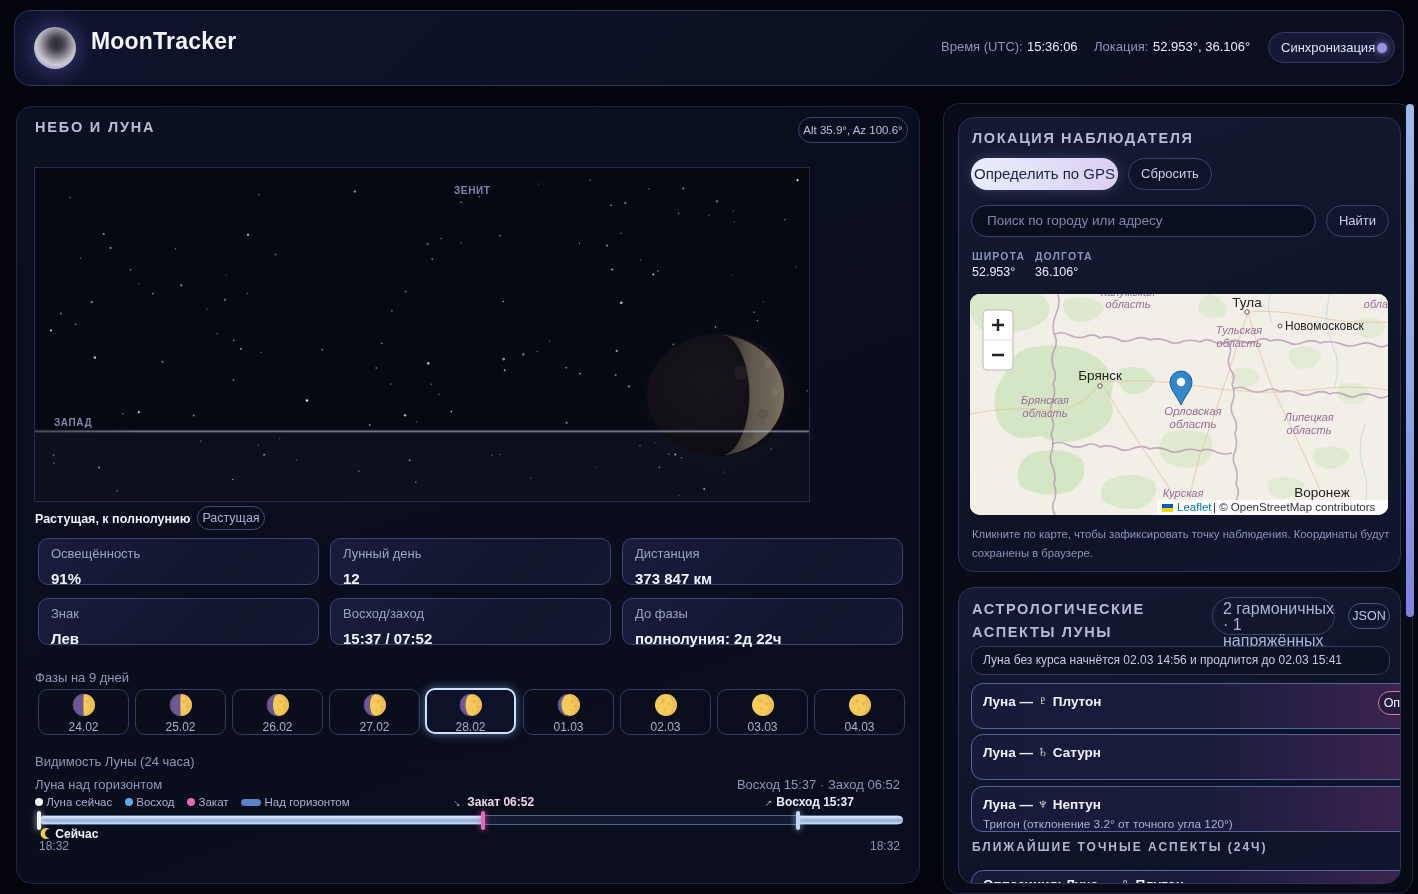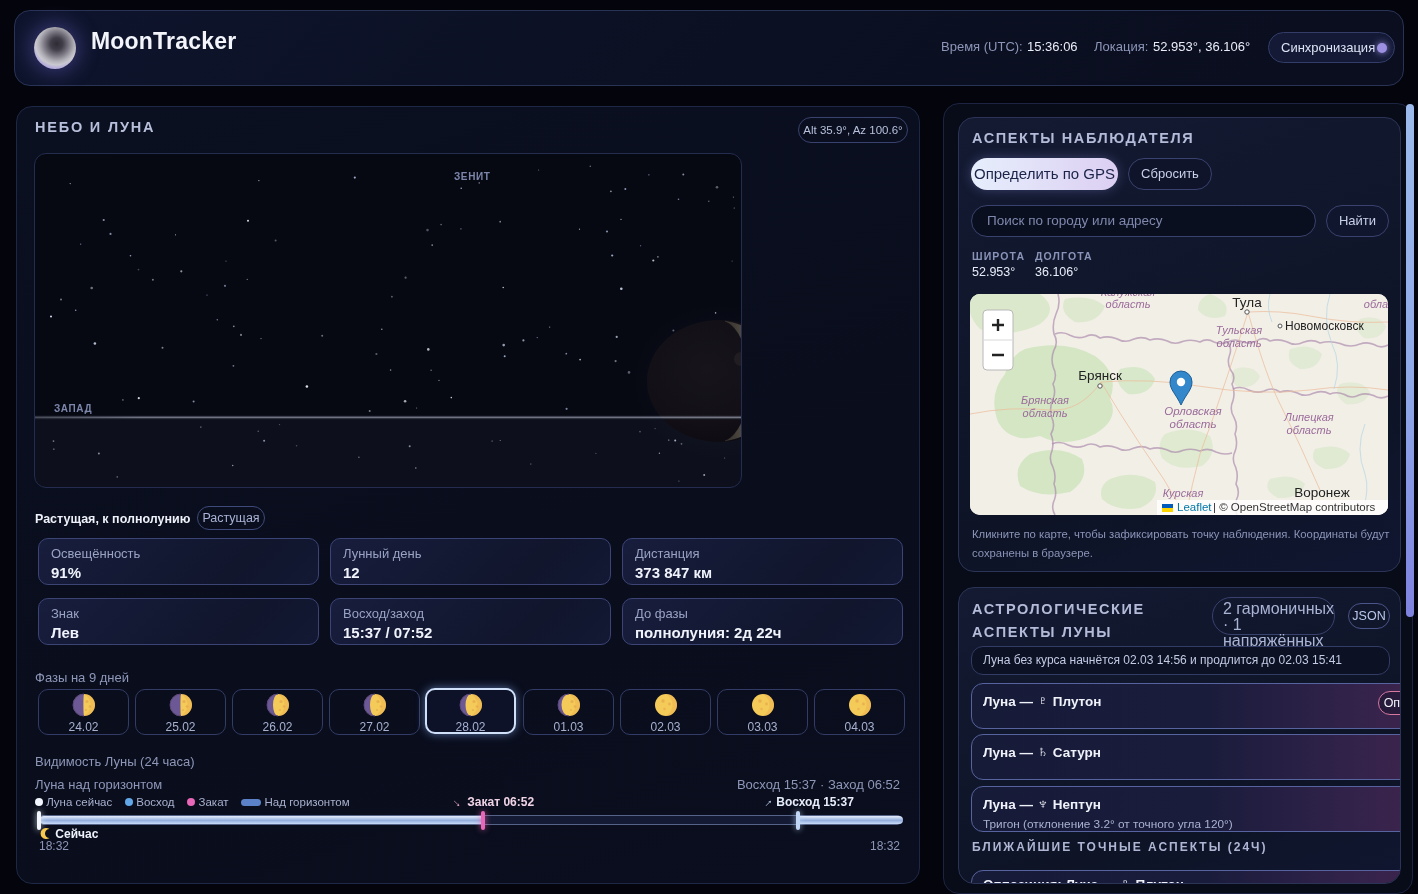--- a/index.html
+++ b/index.html
@@ -11,26 +11,26 @@
 .htitle{left:91px;top:28px;font-size:23px;font-weight:bold;color:#f3f5fb;letter-spacing:.2px}
 .hsub{left:92px;top:58px;font-size:13px;color:#8d96b8}
 .hlab{font-size:13px;color:#8d96b8;top:39px}
 .hval{font-size:13px;color:#e9edf8;top:39px}
 #syncbtn{left:1268px;top:32px;width:127px;height:31px;border-radius:16px;border:1px solid #333d68;background:#141a36;color:#dde3f5;font-size:13px;line-height:29px;padding-left:12px}
 #syncdot{left:1377px;top:43px;width:10px;height:10px;border-radius:50%;background:#9c90e2;box-shadow:0 0 7px #9c90e2}
 
 #lpanel{left:16px;top:106px;width:904px;height:778px;border-radius:16px;border:1px solid #1e2746;background:linear-gradient(160deg,#0b1021 0%,#090d1c 60%,#0a0e1e 100%)}
 .ptitle{font-size:14.5px;font-weight:bold;letter-spacing:1.8px;color:#b7bfda}
 #altbadge{left:781px;top:10px;width:110px;height:26px;border-radius:14px;border:1px solid #39426e;color:#b7c0dc;font-size:11.5px;text-align:center;line-height:24px}
-#sky{left:17px;top:46px;width:708px;height:335px;border-radius:12px;border:1px solid #242d50;background:#060812;overflow:hidden}
+#sky{left:17px;top:60px;width:776px;height:335px;border-radius:0;border:1px solid #242d50;background:#060812;overflow:hidden}
 .skylab{font-size:10px;font-weight:bold;letter-spacing:.6px;color:#7d87ac}
 
 .statcard{width:281px;height:47px;border-radius:10px;border:1px solid #3c4476;background:linear-gradient(135deg,#171d3c 0%,#11162d 70%,#131834 100%);padding:7px 12px}
 .stlab{font-size:13px;color:#99a3c4}
-.stval{font-size:15px;font-weight:bold;color:#f0f3fb;margin-top:3px}
+.stval{font-size:15px;font-weight:bold;color:#f0f3fb;margin-top:9px}
 
 .phcard{width:91px;height:46px;border-radius:10px;border:1px solid #333c66;text-align:center;padding-top:3px}
 .phsel{border:2px solid #cfe0f8;box-shadow:0 0 10px rgba(140,180,255,.55);background:#0d1228}
 .phdate{font-size:12px;color:#a7b1d0;margin-top:-1px}
 
 .vtext{font-size:13px;color:#8e97b8}
 .legdot{width:8px;height:8px;border-radius:50%;display:inline-block}
 
 #rwrap{left:943px;top:103px;width:470px;height:791px;border-radius:16px;border:1px solid #1d2442;background:#080b18}
 .rpanel{left:958px;width:443px;border-radius:16px;border:1px solid #2b3456;background:linear-gradient(160deg,#131a32 0%,#0e1426 70%,#101630 100%)}
@@ -386,21 +386,21 @@
     <div class="abs" style="left:779px;top:704px;width:4px;height:19px;border-radius:2px;background:#c2d6f6;box-shadow:0 0 6px rgba(190,215,250,.8)"></div>
     <div class="abs" style="left:22px;top:720px;font-size:12px;font-weight:bold;color:#eef2fa"><svg width="13" height="13" style="vertical-align:-2px">
           <path d="M10.5,2 A5.6,5.6 0 1 0 10.5,11 A4.5,4.5 0 0 1 10.5,2 Z" fill="#f5c84f"></path>
         </svg> Сейчас</div>
     <div class="abs vtext" style="left:22px;top:732px;font-size:12px">18:32</div>
     <div class="abs vtext" style="right:19px;top:732px;font-size:12px">18:32</div>
   </div>
 
   <div id="rwrap" class="abs"></div>
   <div id="locpanel" class="abs rpanel">
-    <div class="abs rtitle" style="left:13px;top:12px">АСПЕКТЫ НАБЛЮДАТЕЛЯ</div>
+    <div class="abs rtitle" style="left:13px;top:12px">ЛОКАЦИЯ НАБЛЮДАТЕЛЯ</div>
     <div id="gpsbtn" class="abs">Определить по GPS</div>
     <div id="resetbtn" class="abs">Сбросить</div>
     <div id="searchbox" class="abs">Поиск по городу или адресу</div>
     <div id="findbtn" class="abs">Найти</div>
     <div class="abs crdlab" style="left:13px;top:132px">ШИРОТА</div>
     <div class="abs crdval" style="left:13px;top:147px">52.953°</div>
     <div class="abs crdlab" style="left:76px;top:132px">ДОЛГОТА</div>
     <div class="abs crdval" style="left:76px;top:147px">36.106°</div>
     <div id="mapbox" class="abs">
         <svg width="418" height="221" viewBox="0 0 418 221" style="position:absolute;left:0;top:0">

